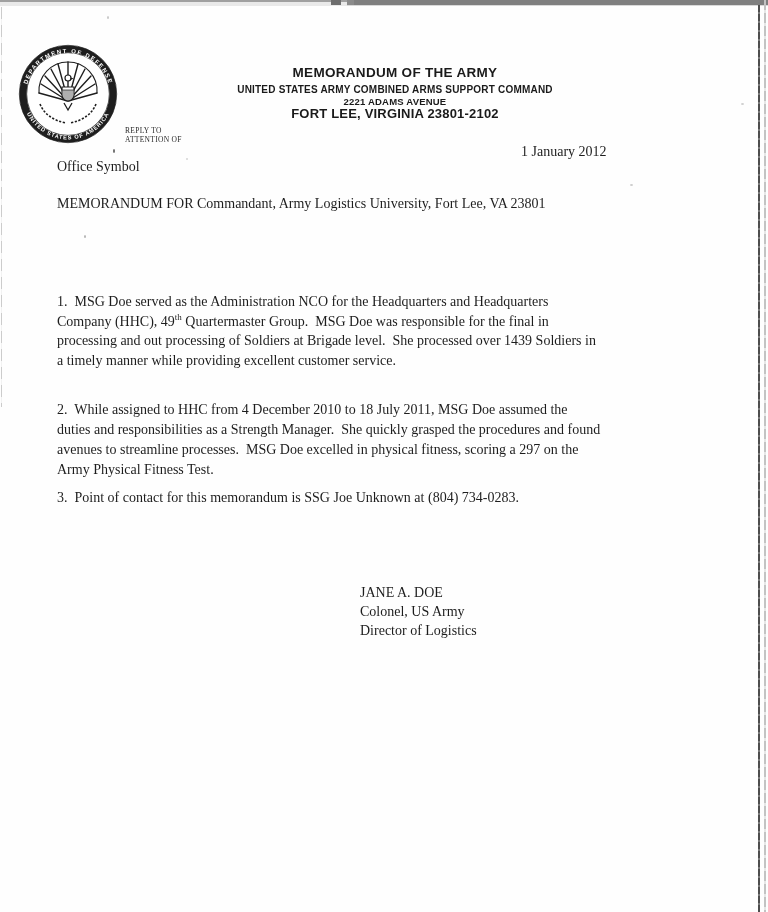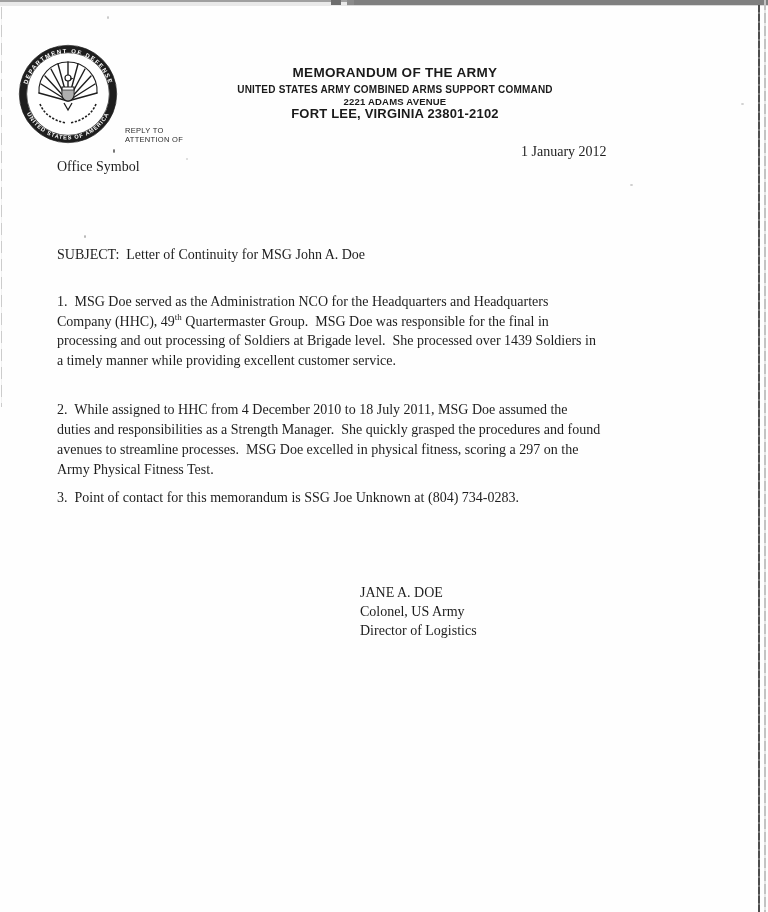--- a/index.html
+++ b/index.html
@@ -51,21 +51,21 @@
     font-family:"Liberation Sans", sans-serif;
     font-weight:bold; color:#1a1a1a;
   }
   .lh-1 { font-size:13.5px; line-height:16px; letter-spacing:.3px; }
   .lh-2 { font-size:10px;   line-height:12px; margin-top:3px; letter-spacing:.2px; }
   .lh-3 { font-size:9.5px;  line-height:12px; letter-spacing:.2px; }
   .lh-4 { font-size:13px;  line-height:12px; letter-spacing:.2px; }
   .reply-to {
     position:absolute; left:125px; top:126px;
     font-size:7.5px; line-height:9px; letter-spacing:.3px;
-    color:#2a2a2a; font-family:Liberation Sans, sans-serif;
+    color:#2a2a2a; font-family:Liberation Serif, serif;
   }
 
   
   .memo-line, .memo-para { position:absolute; font-size:14px; white-space:pre-wrap; }
   .office-symbol { left:57px;  top:159px; }
   .memo-date     { left:521px; top:144px; }
   .memo-for      { left:57px;  top:196px; width:665px; }
   .memo-subject  { left:57px;  top:247px; width:665px; }
   .para-1 { left:57px; top:292px; width:665px; line-height:19.5px; }
   .para-2 { left:57px; top:400px; width:665px; line-height:20px; }
@@ -136,21 +136,21 @@
     <div class="lh-3">2221 ADAMS AVENUE</div>
     <div class="lh-4">FORT LEE, VIRGINIA  23801-2102</div>
   </div>
   <div class="reply-to">
     <div>REPLY TO</div>
     <div>ATTENTION OF</div>
   </div>
 
   <div class="memo-line office-symbol">Office Symbol</div>
   <div class="memo-line memo-date">1 January 2012</div>
-  <div class="memo-line memo-subject">SUBJECT:  Letter of Continuity for MSG John A. Doe</div>
+  <div class="memo-line memo-for">MEMORANDUM FOR Commandant, Army Logistics University, Fort Lee, VA 23801</div>
 
   <div class="memo-para para-1"><span>1.  MSG Doe served as the Administration NCO for the Headquarters and Headquarters
 Company (HHC), 49</span><sup>th</sup><span> Quartermaster Group.  MSG Doe was responsible for the final in
 processing and out processing of Soldiers at Brigade level.  She processed over 1439 Soldiers in
 a timely manner while providing excellent customer service.</span></div>
 
   <div class="memo-para para-2">2.  While assigned to HHC from 4 December 2010 to 18 July 2011, MSG Doe assumed the
 duties and responsibilities as a Strength Manager.  She quickly grasped the procedures and found
 avenues to streamline processes.  MSG Doe excelled in physical fitness, scoring a 297 on the
 Army Physical Fitness Test.</div>

